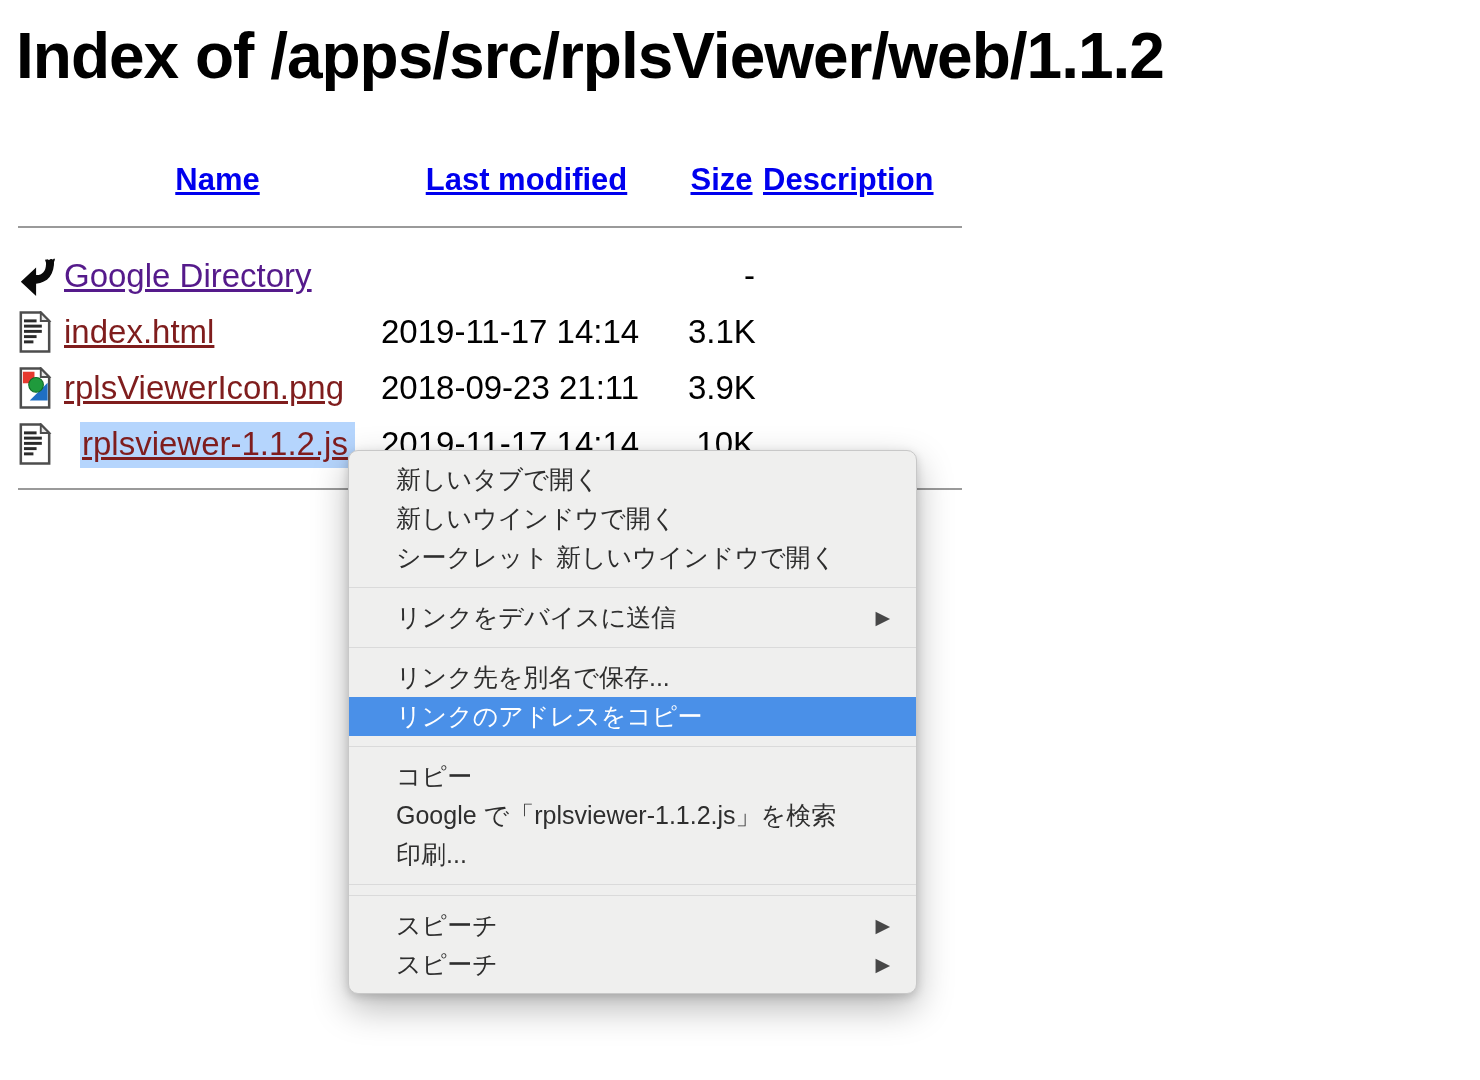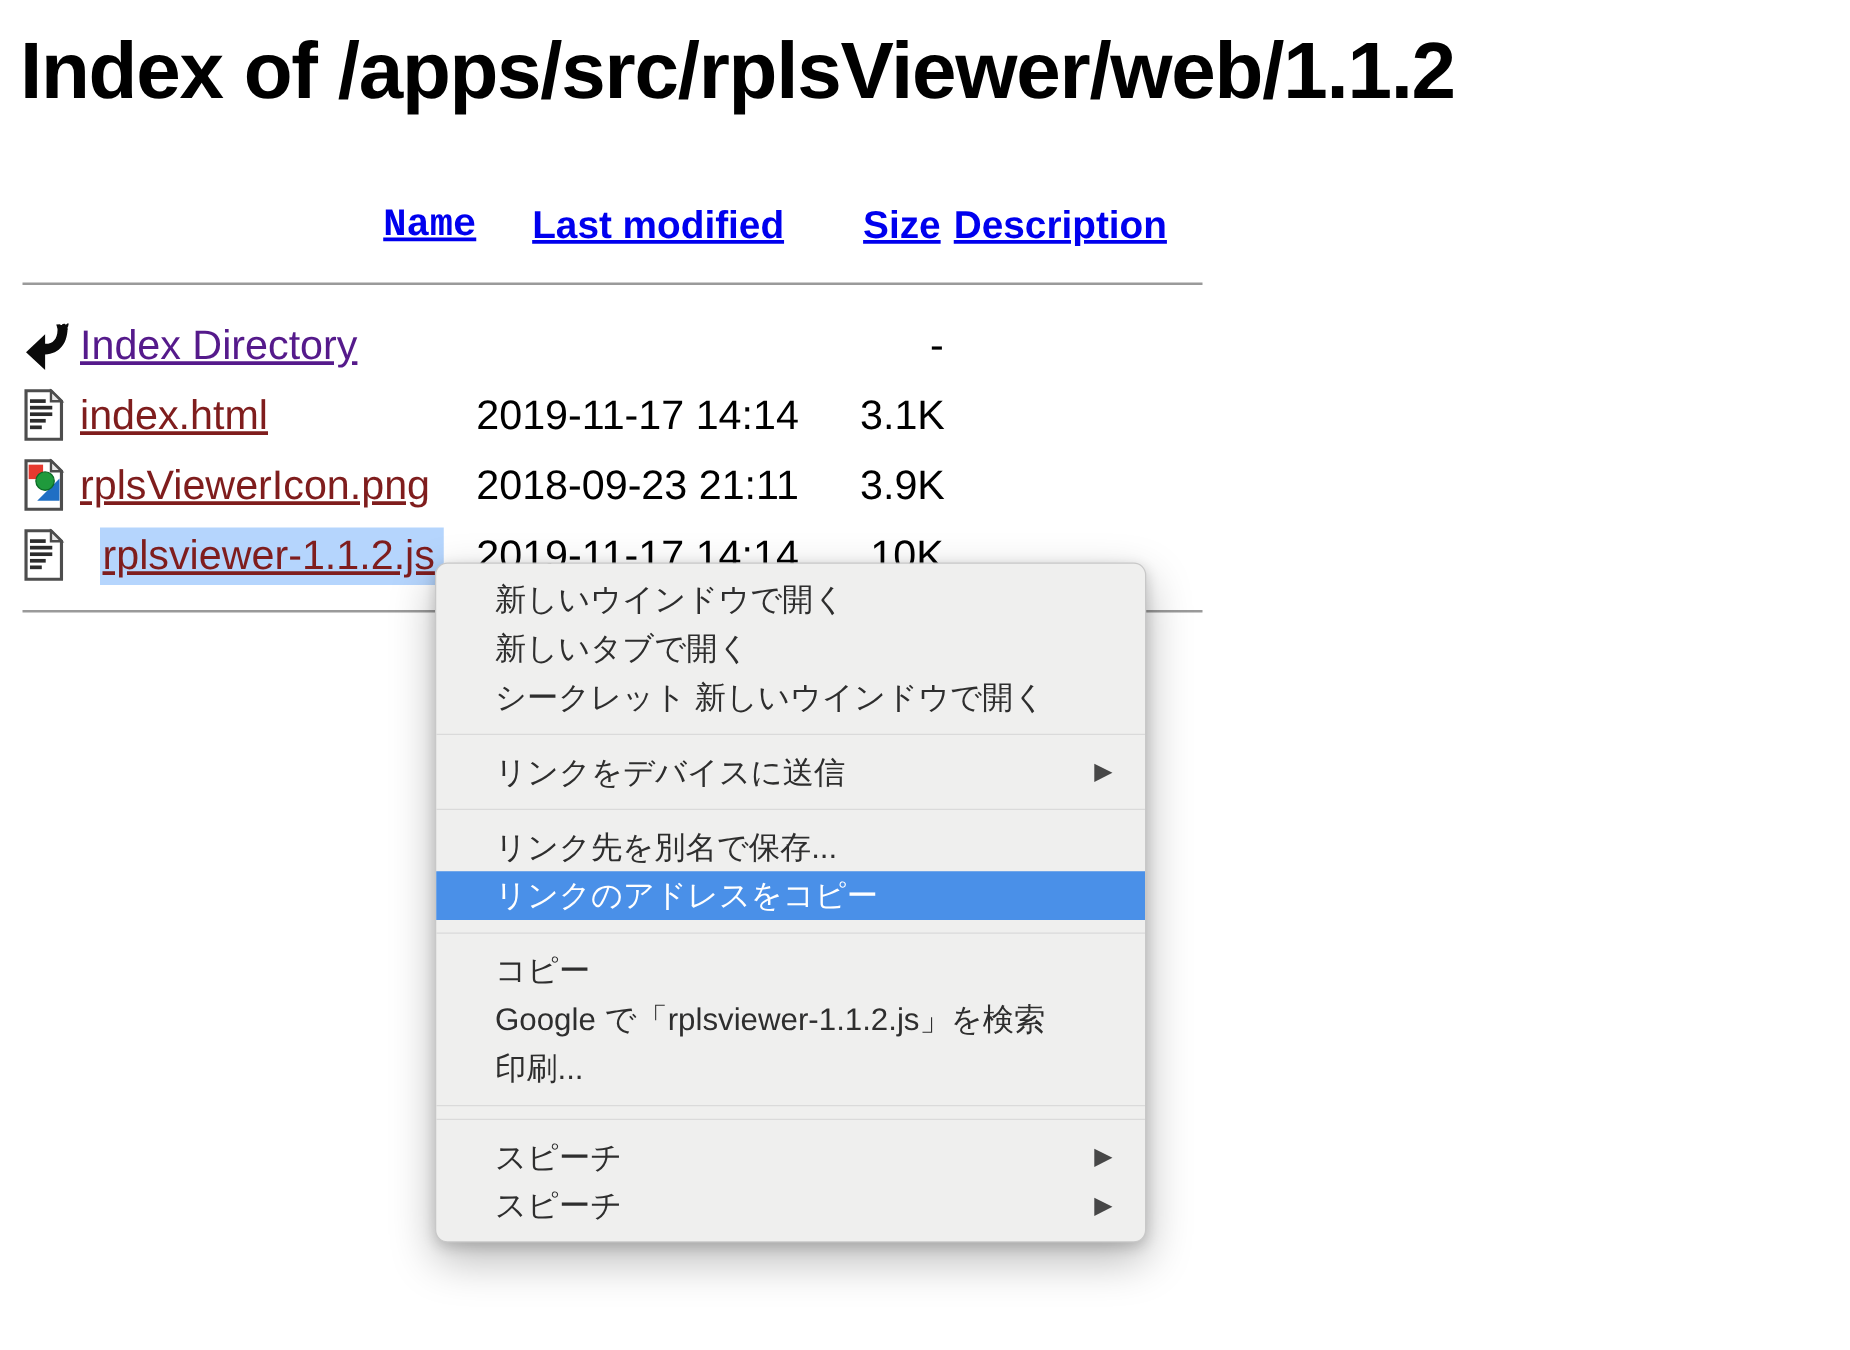--- a/index.html
+++ b/index.html
@@ -20,21 +20,21 @@
     font-weight:700;
     letter-spacing:-1px;
     line-height:1.25;
     white-space:nowrap;
   }
 
   
   .listing { position:absolute; left:18px; top:148px; width:944px; }
 
   .head-row { display:flex; align-items:flex-end; height:50px; font-size:31px; font-weight:700; }
-  .hc1 { width:363px; padding-left:36px; text-align:right;font-family:Liberation Mono, monospace; }
+  .hc1 { width:363px; padding-left:36px; text-align:center; }
   .hc2 { width:307px; padding-right:16px; text-align:center; }
   .hc3 { width:67px; text-align:center; }
   .hc4 { width:195px; margin-left:8px; }
   a.head-link { color:#0000EE; text-decoration:underline; cursor:pointer; }
 
   hr.rule { border:none; border-top:2px solid #9a9a9a; margin:28px 0 0 0; width:944px; }
 
   .rows { margin-top:20px; }
   .file-row { display:flex; align-items:center; height:56px; font-size:33px; white-space:nowrap; }
   .icon-cell { flex:0 0 46px; width:46px; display:flex; align-items:center; }
@@ -93,21 +93,21 @@
 
   <div class="rows">
 
     <div class="file-row">
       <div class="icon-cell">
         <svg class="row-icon" width="40" height="42" viewBox="0 0 20 22">
           <path d="M1 14 L9 6.5 L9 10.5 C12.2 10.6 14.1 8.6 14.2 4.8 L14.2 2.8 L18.4 2.4 C18.8 10.4 15 14.6 9 15 L9 21.5 Z" fill="#0a0a0a"></path>
           <path d="M14.2 2.8 L18.4 2.4 L18 4.2 L14.8 4.6 Z" fill="#0a0a0a" stroke="#0a0a0a" stroke-dasharray="1.2,0.8" stroke-width="0.8"></path>
         </svg>
       </div>
-      <div class="name-cell"><a class="file-link visited">Index Directory</a></div>
+      <div class="name-cell"><a class="file-link visited">Google Directory</a></div>
       <div class="mod-cell"></div>
       <div class="size-cell">-</div>
       <div class="desc-cell"></div>
     </div>
 
     <div class="file-row">
       <div class="icon-cell">
         <svg class="row-icon" width="34" height="42" viewBox="0 0 32 40">
           <path d="M2.5 1.5 H21.5 L29.5 9.5 V38.5 H2.5 Z" fill="#ffffff" stroke="#4d4d4d" stroke-width="2.4"></path>
           <path d="M21.5 1.5 L21.5 9.5 H29.5 Z" fill="#e8e8e8" stroke="#4d4d4d" stroke-width="1.8"></path>
@@ -158,22 +158,22 @@
       <div class="desc-cell"></div>
     </div>
 
   </div>
 
   <hr class="rule bottom">
 
 </div>
 
 <div class="context-menu">
+  <div class="menu-item">新しいタブで開く</div>
   <div class="menu-item">新しいウインドウで開く</div>
-  <div class="menu-item">新しいタブで開く</div>
   <div class="menu-item">シークレット 新しいウインドウで開く</div>
 
   <div class="menu-sep"></div>
 
   <div class="menu-item">
     <span>リンクをデバイスに送信</span>
     <span class="submenu-arrow">▶</span>
   </div>
 
   <div class="menu-sep"></div>

